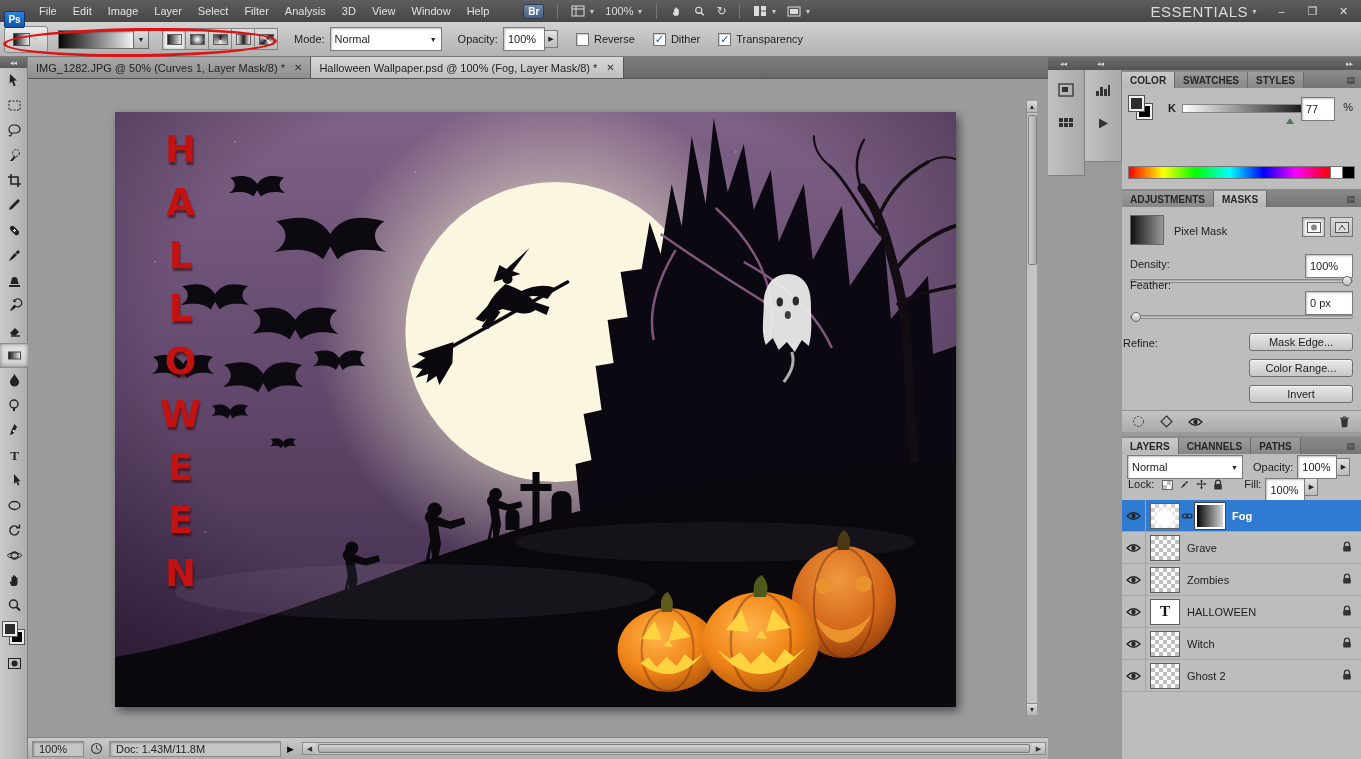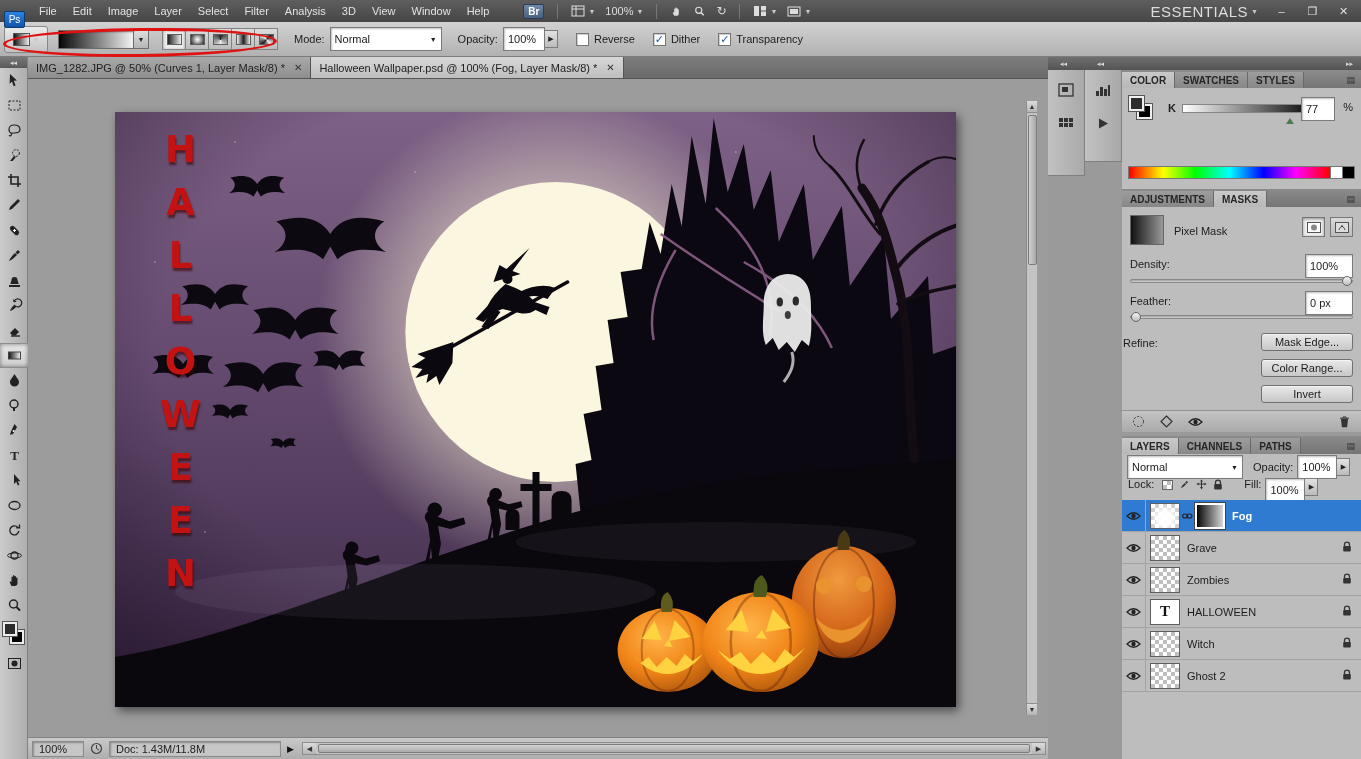--- a/index.html
+++ b/index.html
@@ -1,21 +1,21 @@
 <!DOCTYPE html>
 <html><head>
 <meta charset="utf-8">
 <style>
 *{box-sizing:border-box;margin:0;padding:0}
 body{background:#333;font-family:"Liberation Sans","DejaVu Sans",sans-serif}
 #app{position:relative;width:1361px;height:759px;background:#989898;font-size:11px;color:#1c1c1c;overflow:hidden;user-select:none}
 svg.i{display:block}
 
 #menubar{position:absolute;left:0;top:0;width:100%;height:22px;background:linear-gradient(#5e5e5e,#464646);display:flex;align-items:center;color:#e2e2e2;z-index:30}
-#ps-logo{width:21px;height:17px;margin:16px 6px 0 4px;background:linear-gradient(#2f82e2,#1255a4);border:1px solid #0b3a74;border-radius:2px;color:#fff;font-weight:normal;font-size:10px;display:flex;align-items:center;justify-content:center}
+#ps-logo{width:21px;height:17px;margin:16px 6px 0 4px;background:linear-gradient(#2f82e2,#1255a4);border:1px solid #0b3a74;border-radius:2px;color:#fff;font-weight:bold;font-size:10px;display:flex;align-items:center;justify-content:center}
 .menu-item{padding:0 8px;line-height:22px;cursor:default;white-space:nowrap}
 .appbar-group{display:flex;align-items:center;margin-left:26px;gap:10px}
 #br-btn{background:linear-gradient(#7189aa,#46607e);border:1px solid #2c3c52;color:#fff;font-weight:bold;font-size:10px;padding:1px 4px;border-radius:2px}
 .appbar-ic{display:flex;align-items:center;gap:3px;color:#ddd}
 .dd{font-size:7px;color:#c8c8c8}
 .vsep{width:1px;height:15px;background:#3b3b3b;border-right:1px solid #777;margin:0 3px}
 #workspace{margin-left:auto;display:flex;align-items:center;gap:16px;padding-right:10px}
 #workspace .ws{font-weight:normal;font-size:15px;letter-spacing:.5px}
 .win-btn{width:15px;text-align:center;color:#e0e0e0;font-size:11px}
 
@@ -85,21 +85,21 @@
 #k-marker{position:absolute;left:164px;top:26px;width:0;height:0;border:4px solid transparent;border-bottom:6px solid #4f7a4f}
 #spectrum{position:absolute;left:6px;right:6px;bottom:10px;height:13px;border:1px solid #777;display:flex}
 #spectrum .ramp{flex:1;background:linear-gradient(90deg,#f00,#ff0 17%,#0f0 33%,#0ff 50%,#00f 67%,#f0f 83%,#f00)}
 #spectrum .wsq{width:12px;background:#fff;border-left:1px solid #777}
 #spectrum .bsq{width:12px;background:#000;border-left:1px solid #777}
 
 #maskspanel{top:119px;height:243px}
 .mini-field{position:absolute;right:8px;width:48px}
 .slider-track{position:absolute;left:8px;right:8px;height:4px;background:linear-gradient(#9b9b9b,#d8d8d8);border:1px solid #888;border-radius:2px}
 .slider-handle{position:absolute;top:-4px;width:10px;height:10px;border-radius:50%;background:linear-gradient(#f2f2f2,#bfbfbf);border:1px solid #666}
-.pbtn{position:absolute;right:8px;width:92px;height:18px;background:linear-gradient(#e9e9e9,#c7c7c7);border:1px solid #707070;border-radius:3px;font-size:11px;text-align:center;line-height:16px;box-shadow:inset 0 1px 0 rgba(255,255,255,.5)}
+.pbtn{position:absolute;right:8px;width:104px;height:18px;background:linear-gradient(#e9e9e9,#c7c7c7);border:1px solid #707070;border-radius:3px;font-size:11px;text-align:center;line-height:16px;box-shadow:inset 0 1px 0 rgba(255,255,255,.5)}
 .mask-btn{position:absolute;top:10px;width:23px;height:20px;border:1px solid #777;background:linear-gradient(#d9d9d9,#bdbdbd);display:flex;align-items:center;justify-content:center}
 .mask-btn.sel{background:#eee;box-shadow:inset 0 1px 3px rgba(0,0,0,.4)}
 .panel-footer{position:absolute;left:0;right:0;bottom:0;height:22px;border-top:1px solid #949494;background:linear-gradient(#c4c4c4,#aaaaaa);display:flex;align-items:center;gap:15px;padding:0 10px}
 
 #layerspanel{top:366px;height:323px}
 #lp-controls{position:absolute;left:0;top:2px;width:100%;height:22px;display:flex;align-items:center}
 #lp-lockrow{position:absolute;left:0;top:24px;width:100%;height:20px;display:flex;}
 .lockic{width:14px;height:13px;margin-right:3px;display:flex;align-items:center;justify-content:center;border:1px solid transparent}
 #lrows{position:absolute;left:0;top:46px;width:100%}
 .layer-row{height:32px;display:flex;align-items:center;border-bottom:1px solid #a4a4a4;background:#bdbdbd;position:relative}
@@ -665,21 +665,21 @@
                 <circle cx="7" cy="4.2" r="1" fill="#444"></circle>
               </svg>
             </div>
           <span style="position:absolute;left:8px;top:51px">Density:</span>
           <div class="field mini-field" style="top:47px">
               <span>100%</span>
             </div>
           <div class="slider-track" style="top:72px">
             <div class="slider-handle" style="right:0"></div>
           </div>
-          <span style="position:absolute;left:8px;top:88px">Feather:</span>
+          <span style="position:absolute;left:8px;top:72px">Feather:</span>
           <div class="field mini-field" style="top:84px">
               <span>0 px</span>
             </div>
           <div class="slider-track" style="top:108px">
             <div class="slider-handle" style="left:0"></div>
           </div>
           <span style="position:absolute;left:1px;top:130px">Refine:</span>
           <div class="pbtn" style="top:126px">Mask Edge...</div>
           <div class="pbtn" style="top:152px">Color Range...</div>
           <div class="pbtn" style="top:178px">Invert</div>

